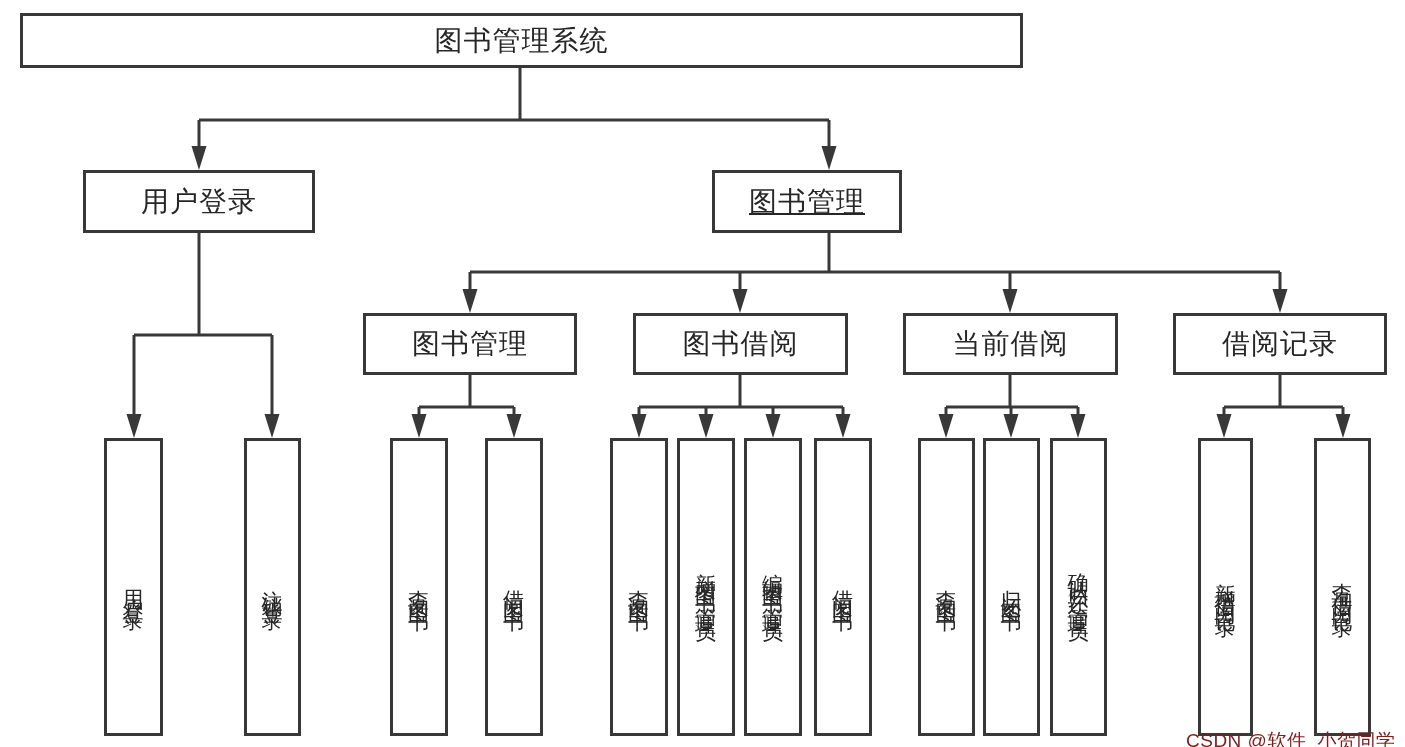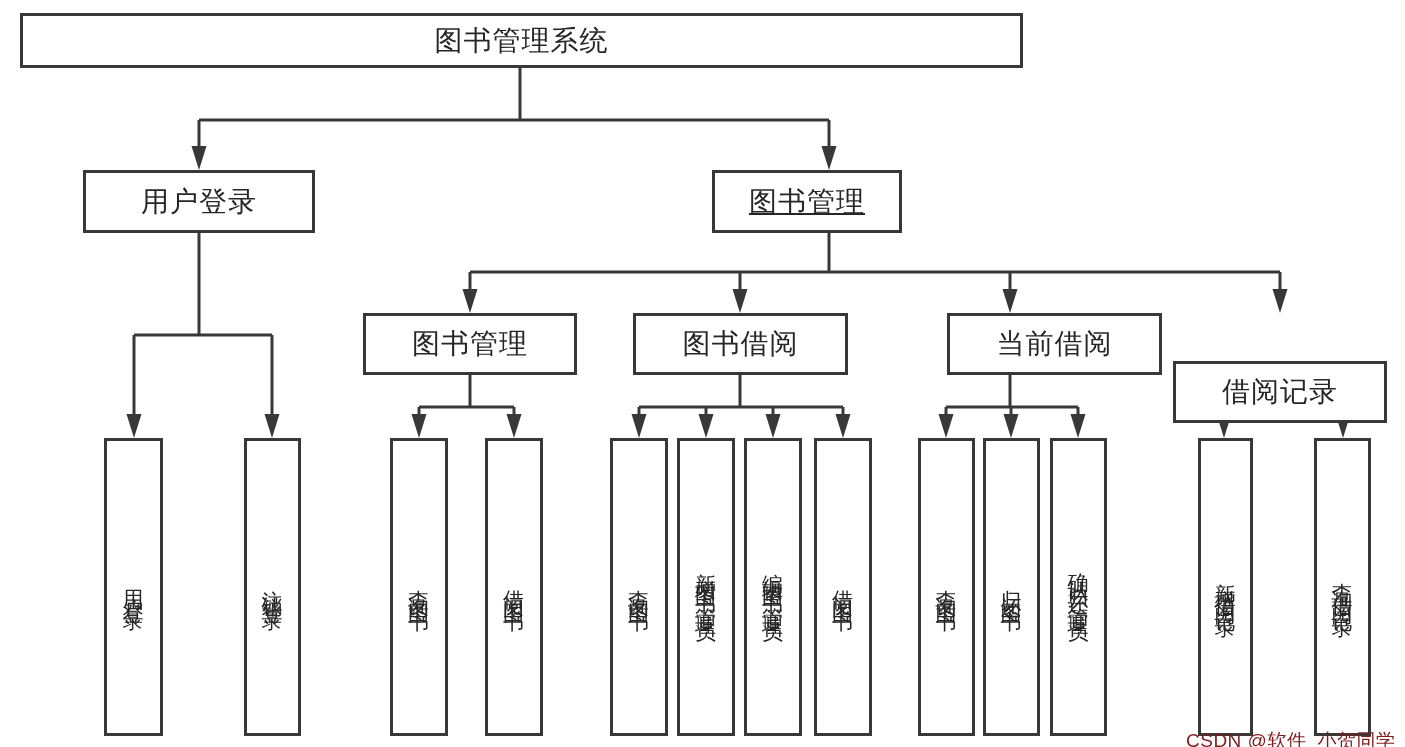--- a/index.html
+++ b/index.html
@@ -32,22 +32,22 @@
     padding:6px 0;
   }
   
   .p-root{left:20px;top:13px;width:1003px;height:55px;}
   
   .p-l2a{left:83px;top:170px;width:232px;height:63px;}
   .p-l2b{left:712px;top:170px;width:190px;height:63px;text-decoration:underline;}
   
   .p-l3a{left:363px;top:313px;width:214px;height:62px;}
   .p-l3b{left:633px;top:313px;width:215px;height:62px;text-align:right;}
-  .p-l3c{left:947px;top:313px;width:215px;height:62px;}
-  .p-l3d{left:1173px;top:313px;width:214px;height:62px;margin-top:48px;}
+  .p-l3c{left:903px;top:313px;width:215px;height:62px;}
+  .p-l3d{left:1173px;top:313px;width:214px;height:62px;}
   
   .leaf{top:438px;height:298px;}
   .p-a1{left:104px;width:59px;}
   .p-a2{left:244px;width:57px;}
   .p-b1{left:390px;width:58px;}
   .p-b2{left:485px;width:58px;}
   .p-c1{left:610px;width:58px;}
   .p-c2{left:677px;width:58px;}
   .p-c3{left:744px;width:58px;}
   .p-c4{left:814px;width:58px;}

